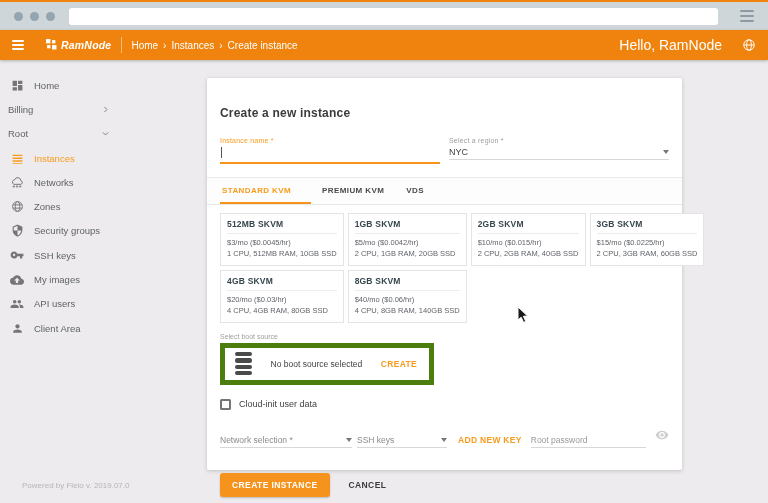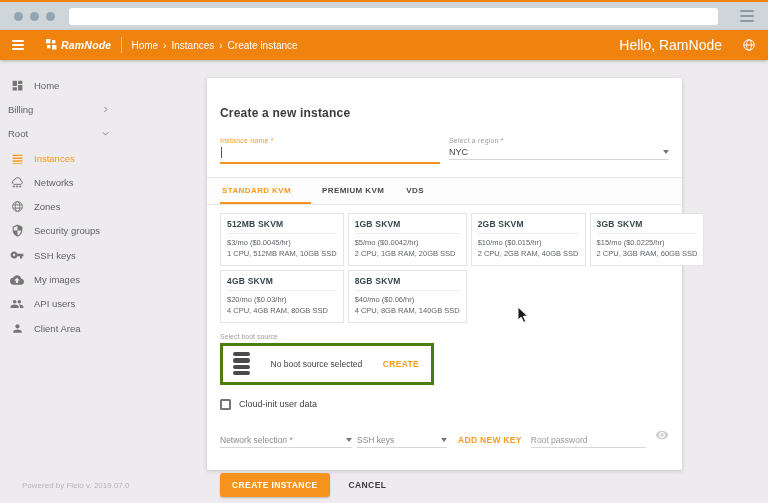--- a/index.html
+++ b/index.html
@@ -61,21 +61,21 @@
   .tab { display:flex; align-items:center; padding:0 11px; font-size:8px; font-weight:bold; letter-spacing:.4px; color:#4a4a4a; cursor:pointer; border-bottom:2px solid transparent; }
   .tab.active { color:#f89b1c; border-bottom-color:#f6931d; }
   .tab:first-child { padding-left:2px; padding-right:20px; }
 
   .plans { margin-top:8px; display:grid; grid-template-columns:repeat(4,1fr); gap:4px; }
   .plan { border:1px solid #e4e4e4; background:#fff; padding:5px 6px 5px; cursor:pointer; }
   .plan-name { font-size:8.5px; font-weight:bold; color:#37474f; padding-bottom:4px; border-bottom:1px solid #ececec; margin-bottom:4px; letter-spacing:.2px; }
   .plan-price, .plan-specs { font-size:7.5px; color:#5f6368; line-height:1.45; white-space:nowrap; }
 
   .boot-label { margin-top:10px; font-size:7px; color:#9e9e9e; }
-  .boot-box { margin-top:3px; width:214px; height:42px; border:3px solid #4d7c0f; display:flex; align-items:center; padding:0 12px 0 10px; justify-content:space-between; }
+  .boot-box { margin-top:3px; width:214px; height:42px; border:5px solid #4d7c0f; display:flex; align-items:center; padding:0 12px 0 10px; justify-content:space-between; }
   .db-icon { display:flex; flex-direction:column; gap:2px; }
   .db-icon span { display:block; width:17px; height:4.2px; background:#4a4a4a; border-radius:2.2px; }
   .boot-status { font-size:8.5px; color:#424242; }
   .change-btn { font-size:8.5px; font-weight:bold; color:#f89b1c; letter-spacing:.3px; cursor:pointer; background:none; border:none; }
 
   .checkbox-row { margin-top:14px; display:flex; align-items:center; }
   .checkbox { width:11px; height:11px; border:2px solid #757575; border-radius:1.5px; cursor:pointer; }
   .checkbox-label { margin-left:8px; font-size:9px; color:#424242; }
 
   .bottom-row { margin-top:18px; display:flex; align-items:flex-end; }

